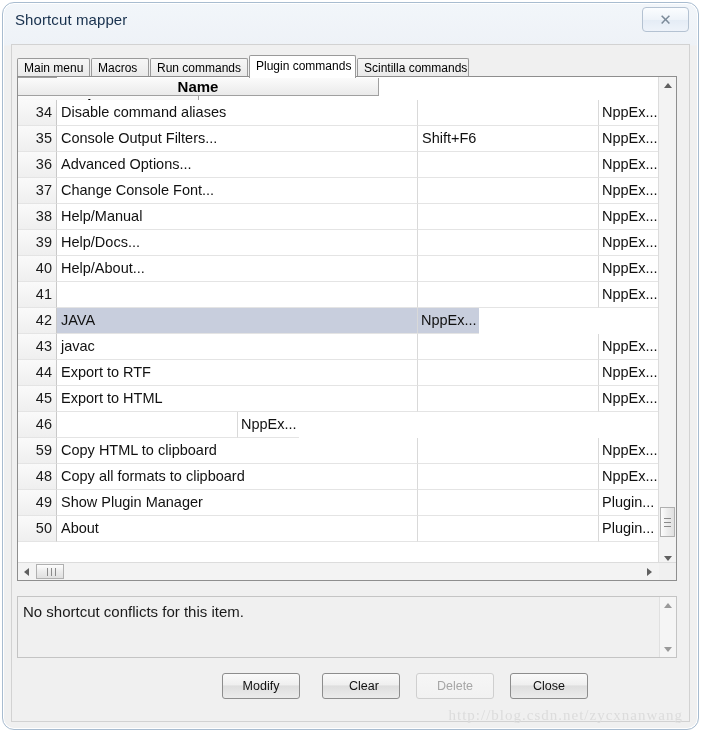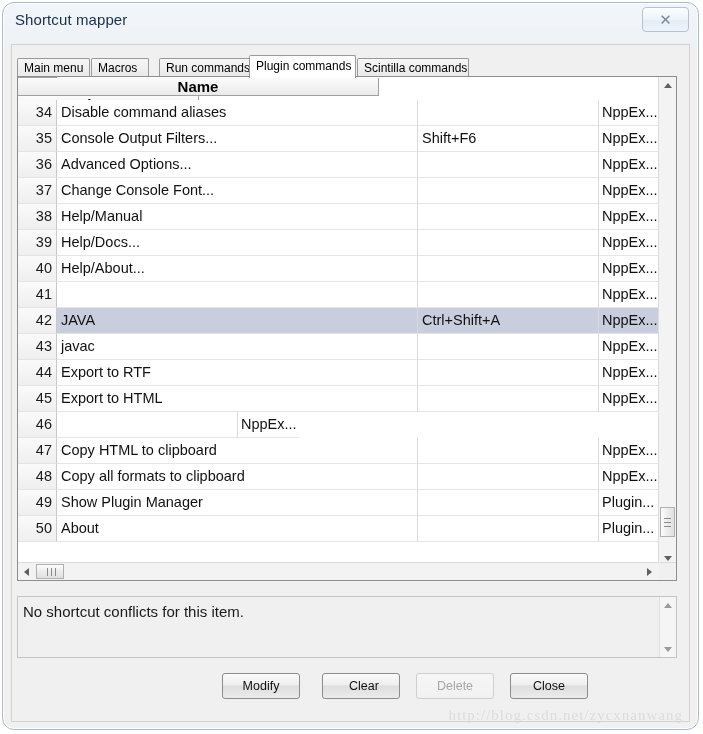--- a/index.html
+++ b/index.html
@@ -444,21 +444,21 @@
     <div id="close-button">
       <div id="close-glyph">✕</div>
     </div>
   </div>
 
   <div id="client">
 
     <div id="tabstrip">
         <div class="tab" style="left: 0px; width: 73px; text-align: center;">Main menu</div>
         <div class="tab" style="left: 74px; width: 58px; ">Macros</div>
-        <div class="tab" style="left: 142px; width: 98px; ">Run commands</div>
+        <div class="tab" style="left: 133px; width: 98px; ">Run commands</div>
         <div class="tab selected" style="left: 232px; width: 107px; text-align: center;">Plugin commands</div>
         <div class="tab" style="left: 340px; width: 112px; text-align: center;">Scintilla commands</div>
       </div>
 
     <div id="listview">
 
       <div id="header-row">
         <div class="hcell h-idx"></div>
         <div class="hcell h-name">Name</div>
         <div class="hcell h-short">Shortcut</div>
@@ -510,21 +510,20 @@
           </div>
           <div class="row">
             <div class="cell c-idx">41</div>
             <div class="cell c-name"></div>
             <div class="cell c-short"></div>
             <div class="cell c-plug">NppEx...</div>
           </div>
           <div class="row selected">
             <div class="cell c-idx">42</div>
             <div class="cell c-name">JAVA</div>
-            <div class="cell c-short">Ctrl+Shift+A</div>
             <div class="cell c-plug">NppEx...</div>
           </div>
           <div class="row">
             <div class="cell c-idx">43</div>
             <div class="cell c-name">javac</div>
             <div class="cell c-short"></div>
             <div class="cell c-plug">NppEx...</div>
           </div>
           <div class="row">
             <div class="cell c-idx">44</div>
@@ -537,21 +536,21 @@
             <div class="cell c-name">Export to HTML</div>
             <div class="cell c-short"></div>
             <div class="cell c-plug">NppEx...</div>
           </div>
           <div class="row">
             <div class="cell c-idx">46</div>
             <div class="cell c-short"></div>
             <div class="cell c-plug">NppEx...</div>
           </div>
           <div class="row">
-            <div class="cell c-idx">47</div>
+            <div class="cell c-idx">59</div>
             <div class="cell c-name">Copy HTML to clipboard</div>
             <div class="cell c-short"></div>
             <div class="cell c-plug">NppEx...</div>
           </div>
           <div class="row">
             <div class="cell c-idx">48</div>
             <div class="cell c-name">Copy all formats to clipboard</div>
             <div class="cell c-short"></div>
             <div class="cell c-plug">NppEx...</div>
           </div>

